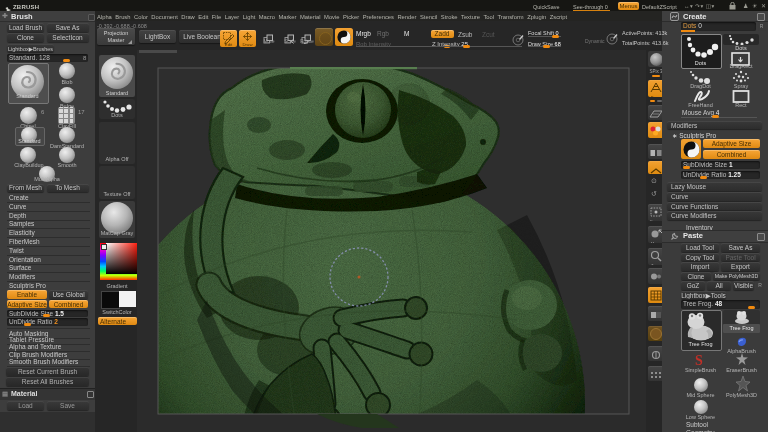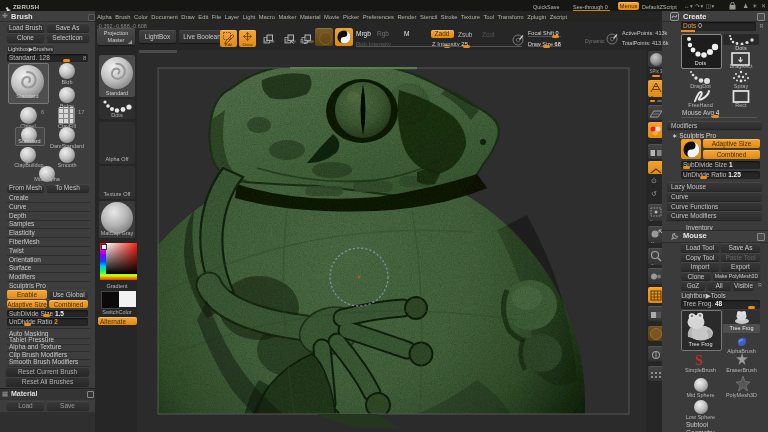--- a/index.html
+++ b/index.html
@@ -519,21 +519,21 @@
 <div class="dot" style="left:700px;top:175.5px;"></div>
 <div class="btn" style="left:667px;top:181.5px;width:95px;height:9px;line-height:9px;text-align:left;background:linear-gradient(#383838,#2d2d2d);color:#c2c2c2;"><span style="margin-left:4px;">Lazy Mouse</span></div>
 <div class="btn" style="left:667px;top:192px;width:95px;height:8.5px;line-height:9px;text-align:left;background:linear-gradient(#383838,#2d2d2d);color:#c2c2c2;"><span style="margin-left:4px;">Curve</span></div>
 <div class="btn" style="left:667px;top:201.5px;width:95px;height:8.5px;line-height:9px;text-align:left;background:linear-gradient(#383838,#2d2d2d);color:#c2c2c2;"><span style="margin-left:4px;">Curve Functions</span></div>
 <div class="btn" style="left:667px;top:211px;width:95px;height:8.5px;line-height:9px;text-align:left;background:linear-gradient(#383838,#2d2d2d);color:#c2c2c2;"><span style="margin-left:4px;">Curve Modifiers</span></div>
 <div class="t" style="left:686px;top:223.5px;color:#cccccc;font-size:6.5px;">Inventory</div>
 <div class="abs" style="left:662px;top:230px;width:106px;height:10.5px;background:#3f3f3f;border-top:1px solid #2c2c2c;border-bottom:1px solid #2c2c2c;"></div>
 <svg class="abs" style="left:670px;top:231.5px;" width="9" height="9" viewBox="0 0 9 9">
       <path d="M1.5 7.5 L4 5 M4.5 1.5 a2.5 2.5 0 1 0 3 3 l-1.8 -.4 -.8 -.8 Z" fill="none" stroke="#9f9f9f" stroke-width="1.1"></path>
     </svg>
-<div class="t" style="left:683px;top:232px;color:#e8e8e8;font-size:7.5px;font-weight:bold;">Mouse</div>
+<div class="t" style="left:683px;top:232px;color:#e8e8e8;font-size:7.5px;font-weight:bold;">Paste</div>
 <div class="abs" style="left:757px;top:232.5px;width:6px;height:6px;border:1px solid #8a8a8a;border-radius:1px;background:#4a4a4a;"></div>
 <div class="btn" style="left:681px;top:243px;width:38px;height:8.5px;line-height:9px;">Load Tool</div>
 <div class="btn" style="left:721px;top:243px;width:39px;height:8.5px;line-height:9px;">Save As</div>
 <div class="btn" style="left:681px;top:252.5px;width:38px;height:8.5px;line-height:9px;">Copy Tool</div>
 <div class="btn" style="left:721px;top:252.5px;width:39px;height:8.5px;line-height:9px;color:#666;">Paste Tool</div>
 <div class="btn" style="left:681px;top:262px;width:38px;height:8.5px;line-height:9px;">Import</div>
 <div class="btn" style="left:721px;top:262px;width:39px;height:8.5px;line-height:9px;">Export</div>
 <div class="btn" style="left:681px;top:271.5px;width:30px;height:8.5px;line-height:9px;">Clone</div>
 <div class="btn" style="left:713px;top:271.5px;width:47px;height:8.5px;line-height:9px;font-size:5.2px;">Make PolyMesh3D</div>
 <div class="btn" style="left:681px;top:281px;width:24px;height:8.5px;line-height:9px;">GoZ</div>

